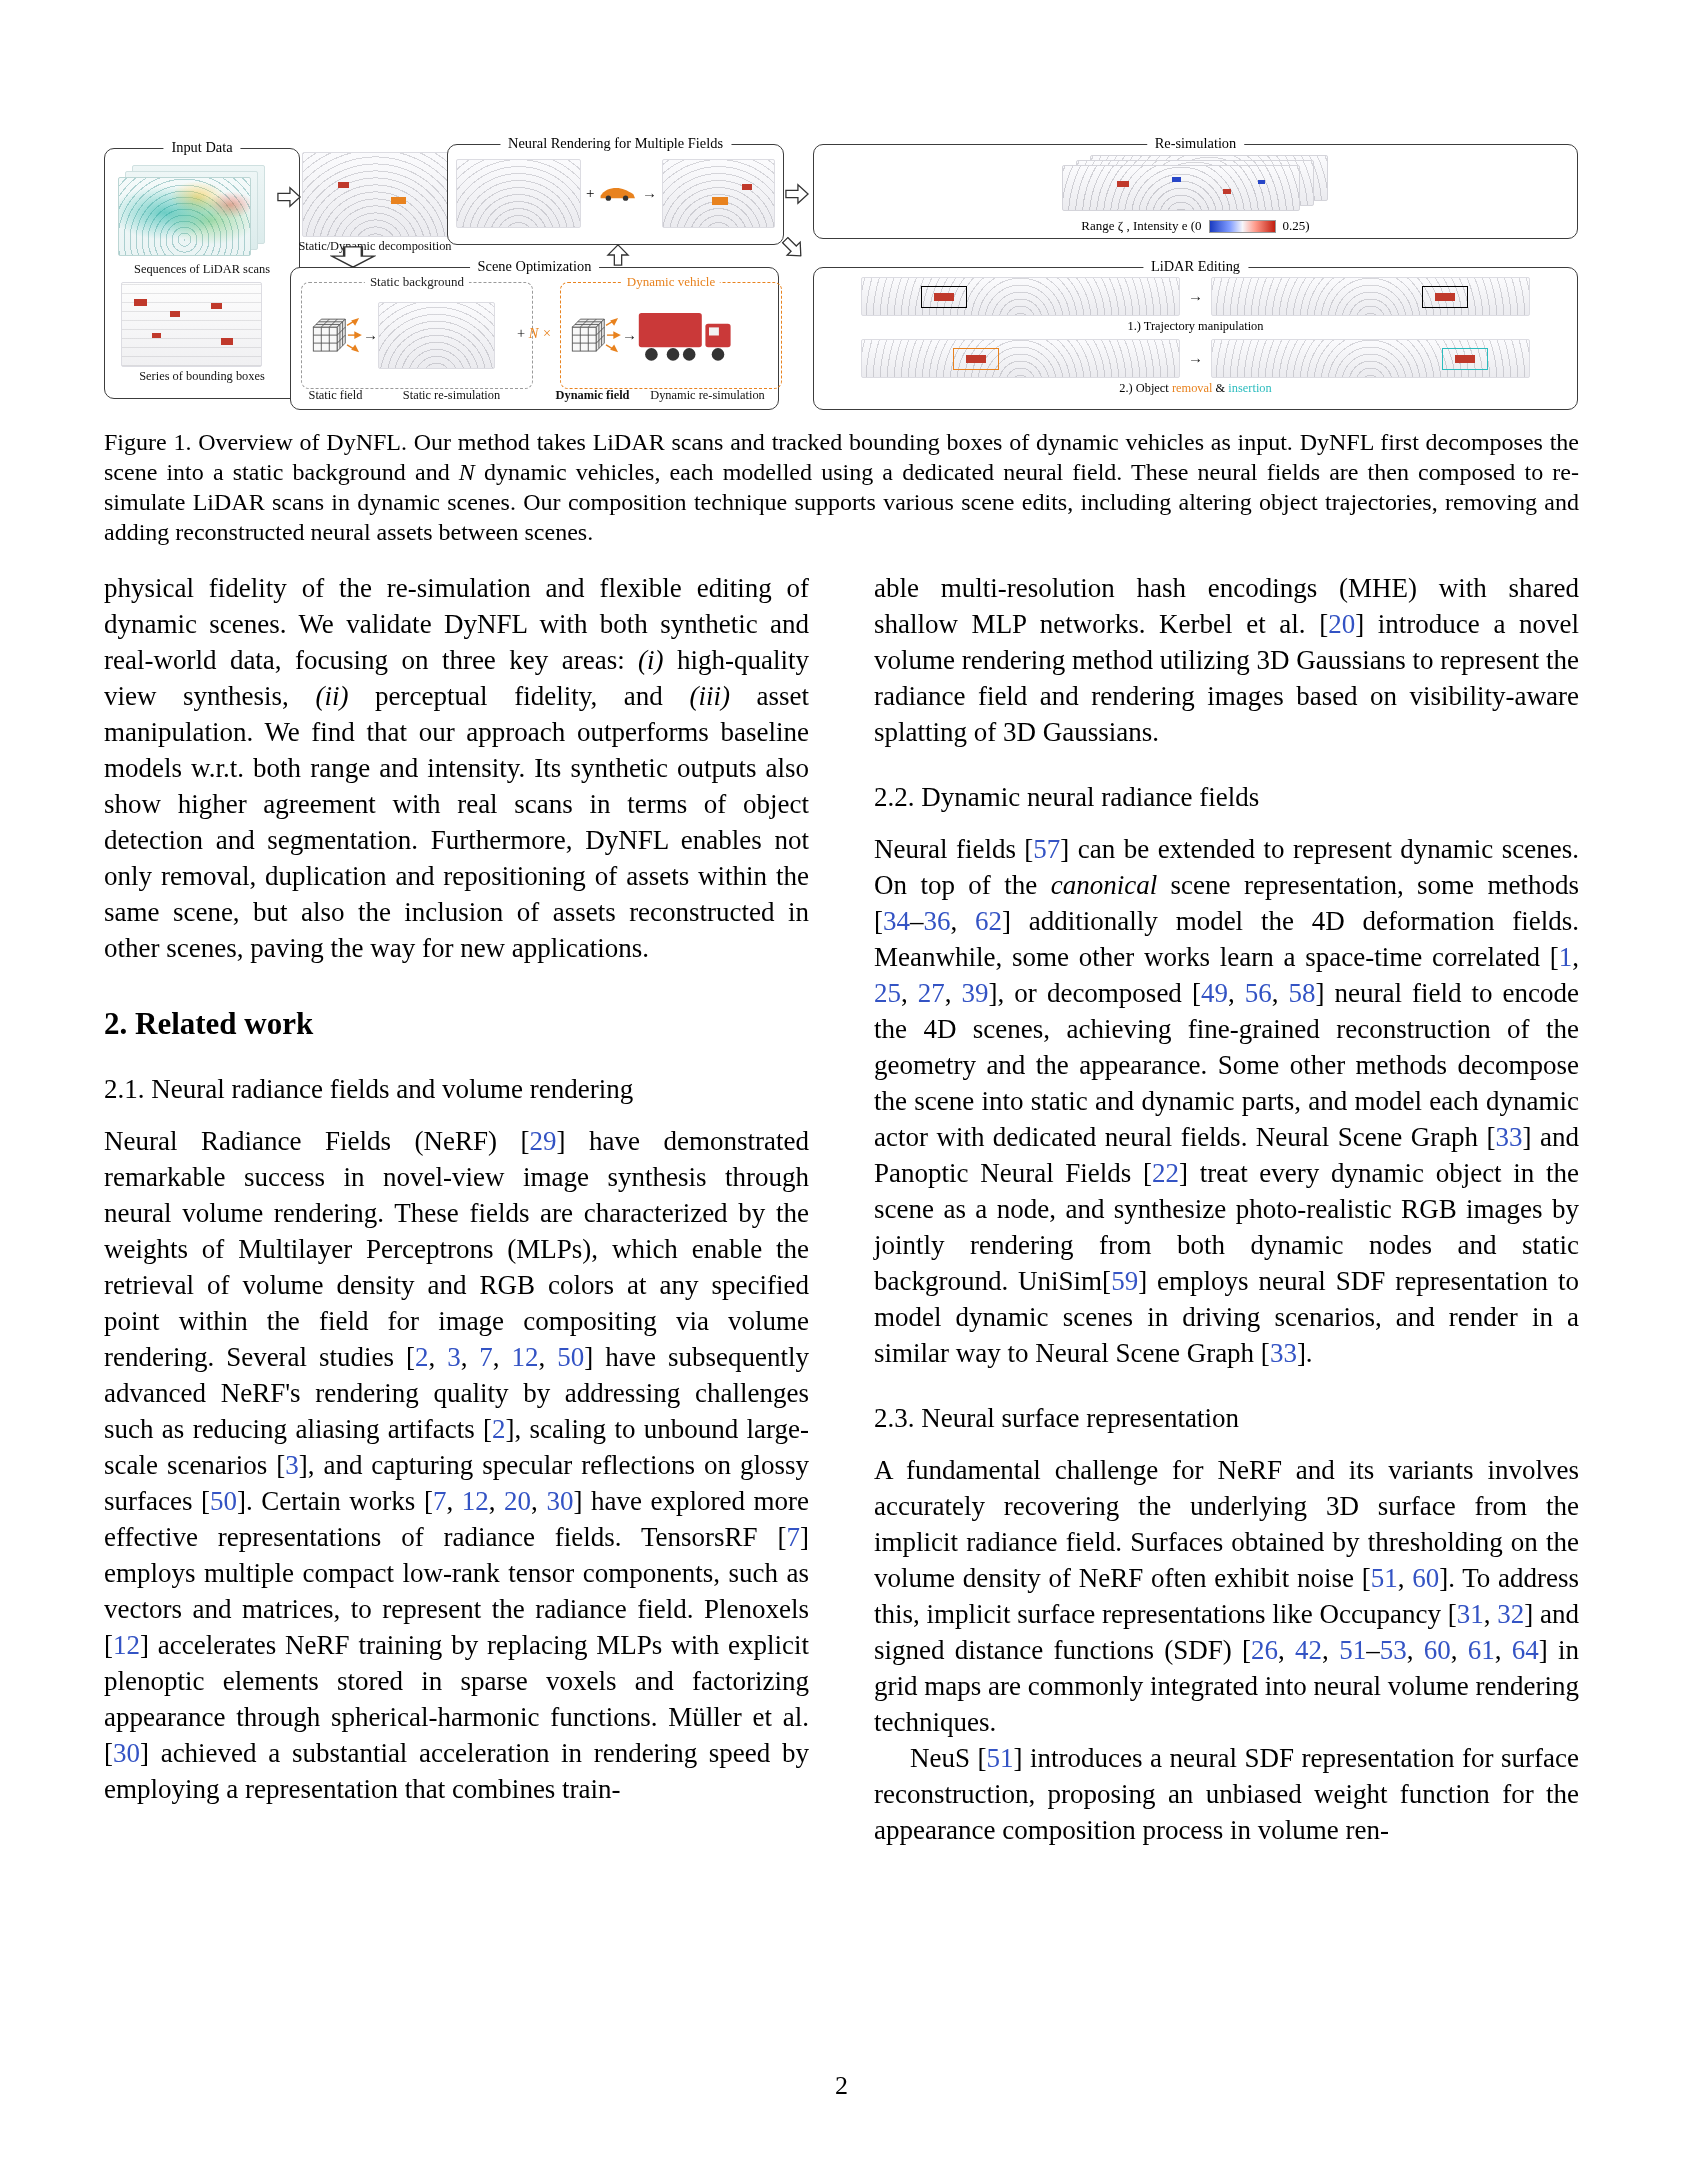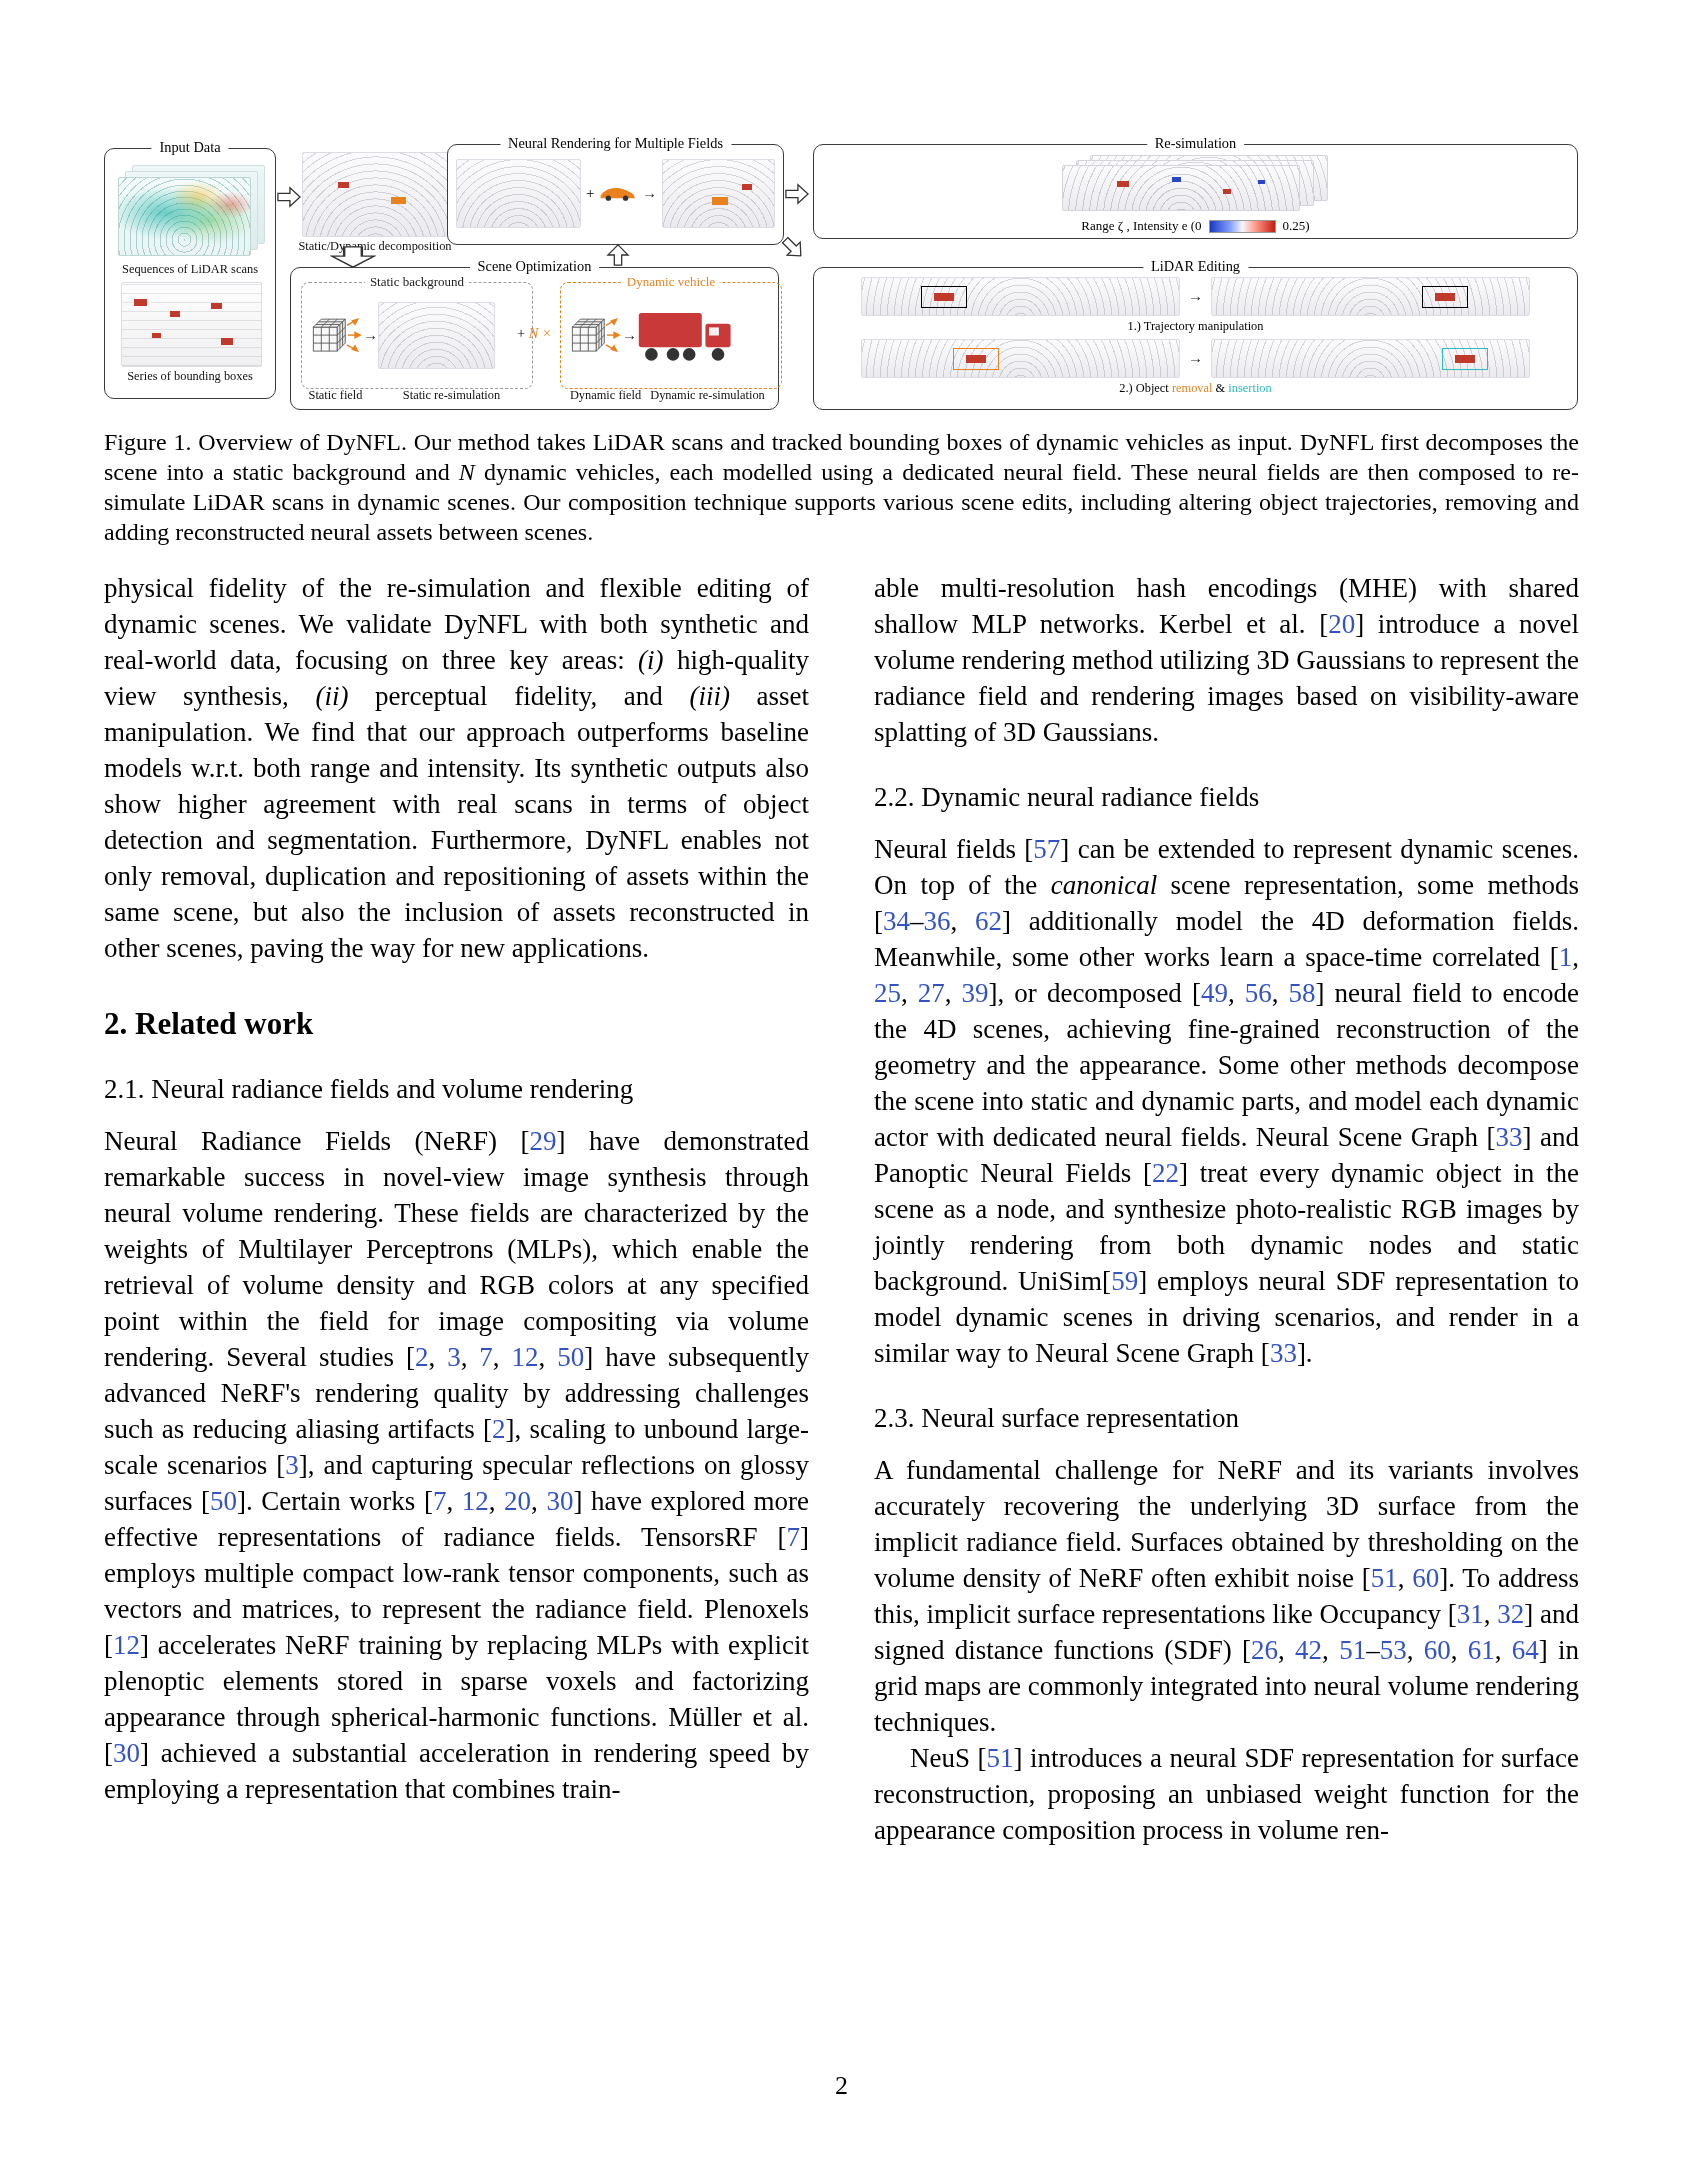--- a/index.html
+++ b/index.html
@@ -81,21 +81,21 @@
       linear-gradient(#c0392b,#c0392b),linear-gradient(#c0392b,#c0392b),
       linear-gradient(#2746c8,#2746c8),linear-gradient(#2746c8,#2746c8),
       repeating-radial-gradient(circle at 50% 115%, rgba(70,70,85,.22) 0 1px, transparent 1px 7px),
       linear-gradient(180deg,#fbfbfd,#ebebef);
     background-size:12px 6px,8px 5px,9px 5px,7px 4px,auto,auto;
     background-position:24% 40%,70% 60%,48% 28%,85% 35%,0 0,0 0;
     background-repeat:no-repeat,no-repeat,no-repeat,no-repeat,repeat,repeat;
   }
 
   
-  .p-input{left:0;top:4px;width:170px;height:249px;}
+  .p-input{left:0;top:4px;width:170px;height:249px;padding-left:24px;}
   .scan-stack{position:absolute;left:13px;top:16px;width:145px;height:93px;}
   .scan-stack .l1{left:14px;top:0;width:131px;height:77px;}
   .scan-stack .l2{left:7px;top:6px;width:131px;height:77px;}
   .scan-stack .l3{left:0;top:12px;width:131px;height:77px;}
   .cap-scans{left:0;right:0;top:113px;}
   .bbox-thumb{position:absolute;left:16px;top:133px;width:139px;height:83px;}
   .cap-bbox{left:0;right:0;top:220px;}
 
   
   .decomp-thumb{position:absolute;left:198px;top:8px;width:145px;height:83px;}
@@ -125,21 +125,21 @@
   .sb-dyn{left:269px;top:14px;width:208px;height:93px;}
   .svthumb{width:115px;height:65px;flex:none;}
   .voxel{flex:none;}
   .plusn{position:absolute;left:226px;top:57px;font-size:14.4px;white-space:nowrap;}
   .orange{color:var(--orange,#e8821e);}
   .cyan{color:var(--cyan,#2bbcbe);}
   .it{font-style:italic;}
   .oc{bottom:6px;}
   .oc1{left:10px;width:69px;}
   .oc2{left:91px;width:139px;}
-  .oc3{left:275px;width:79px;}
+  .oc3{left:262px;width:79px;font-weight:bold;}
   .oc4{left:348px;width:137px;}
 
   
   .p-edit{left:709px;top:123px;width:763px;height:141px;}
   .erow{display:flex;justify-content:center;align-items:center;gap:8px;margin-top:9px;}
   .erow + .ecap + .erow{margin-top:5px;}
   .ethumb{width:317px;height:37px;flex:none;}
   .ecap{text-align:center;font-size:12.4px;margin-top:3px;}
   .hl{position:absolute;top:8px;width:44px;height:20px;border:1.6px solid #000;
     background:linear-gradient(#c0392b,#c0392b) no-repeat center/20px 8px;}

